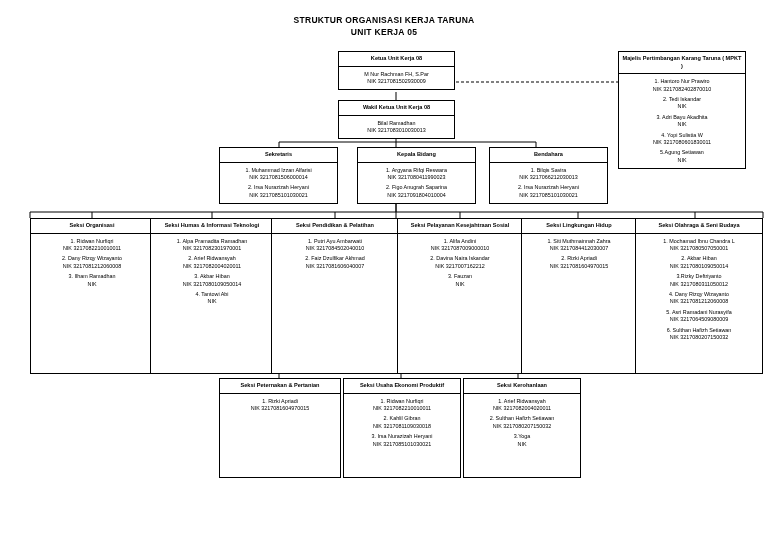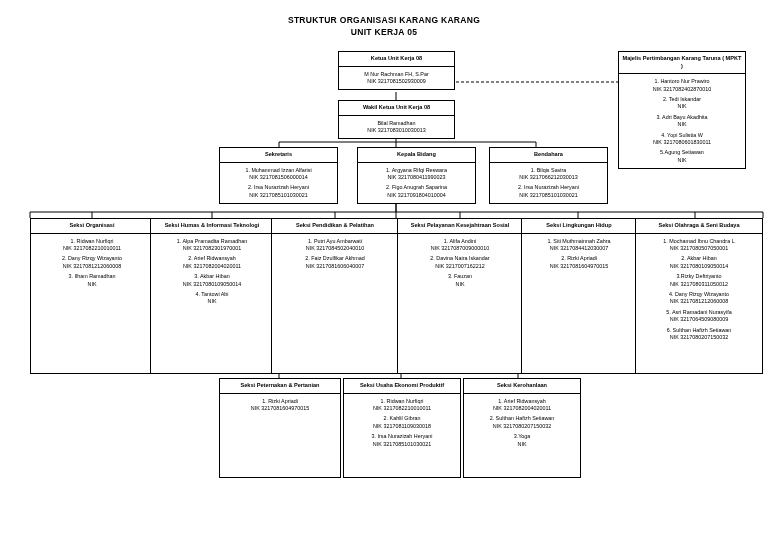--- a/index.html
+++ b/index.html
@@ -50,21 +50,21 @@
   .lines line, .lines path{stroke:#000;stroke-width:1;fill:none;}
   svg.lines{position:absolute;left:0;top:0;width:768px;height:543px;z-index:1;}
   svg.lines .dash{stroke-dasharray:3 2;}
 </style>
 </head>
 <body>
 
 <div id="chart">
 
   <div class="title-block">
-    <div>STRUKTUR ORGANISASI KARANG KARANG</div>
+    <div>STRUKTUR ORGANISASI KERJA TARUNA</div>
     <div>UNIT KERJA 05</div>
   </div>
 
   <svg class="lines" viewBox="0 0 768 543">
 
     <line x1="396" y1="92" x2="396" y2="100"></line>
 
     <line class="dash" x1="456" y1="82" x2="618" y2="82"></line>
 
     <line x1="396" y1="133" x2="396" y2="142"></line>

